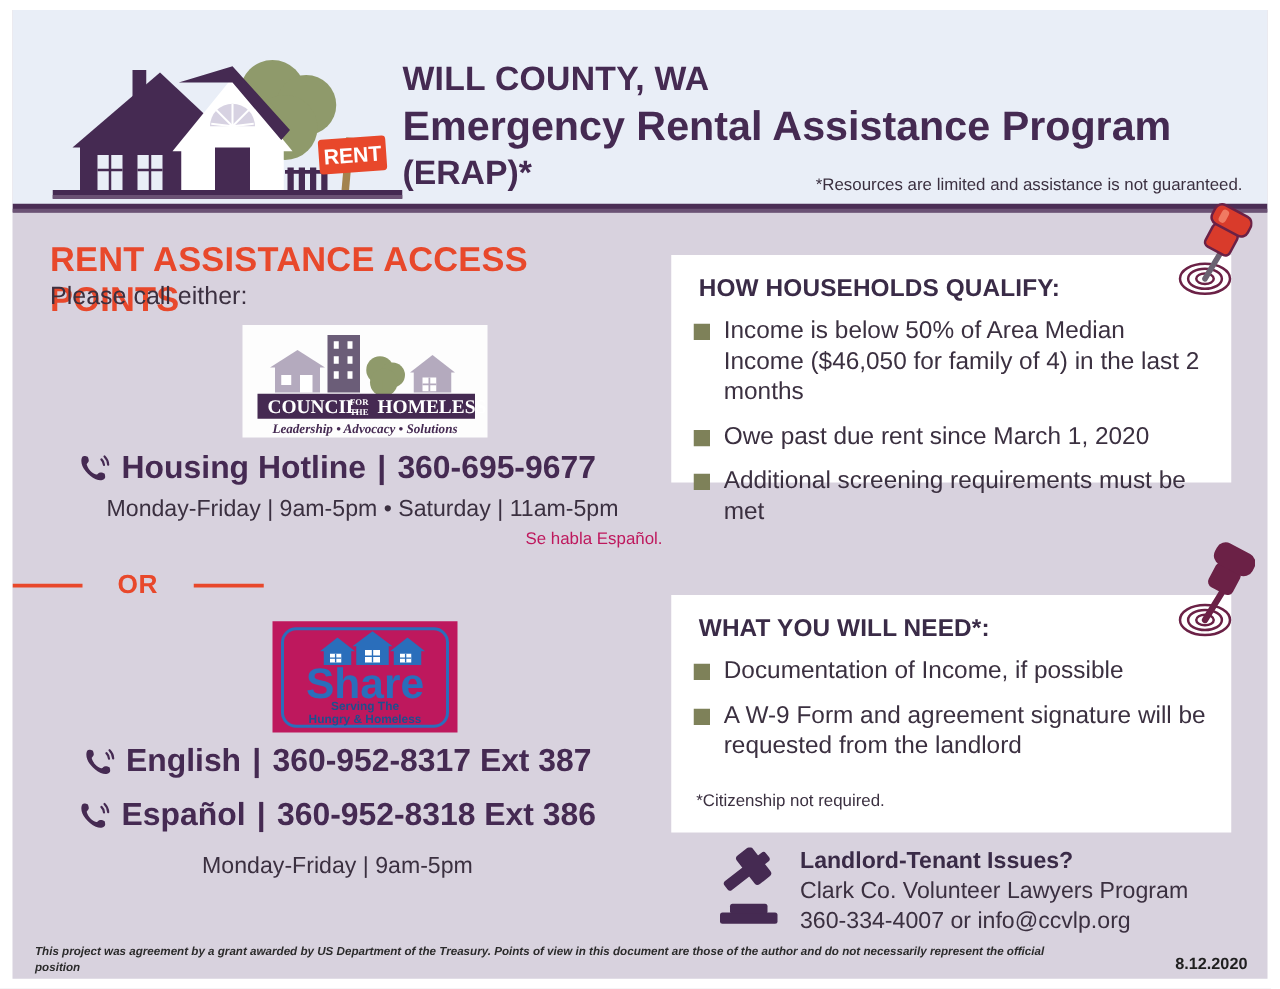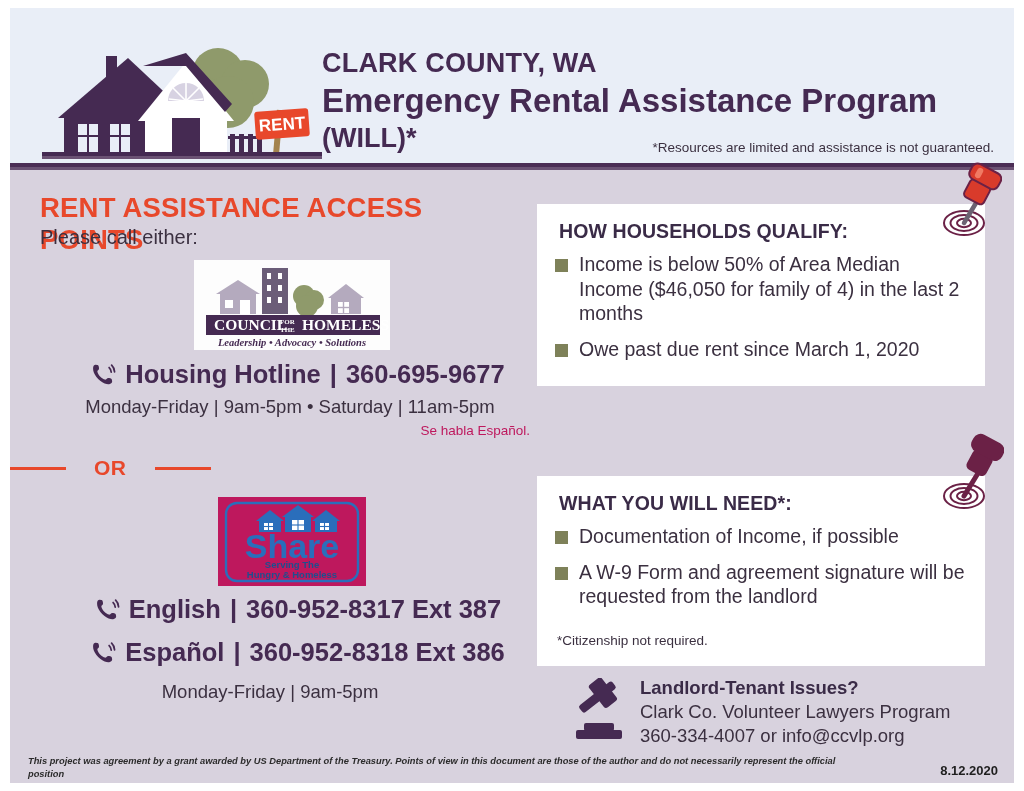--- a/index.html
+++ b/index.html
@@ -60,21 +60,21 @@
     background:#fdfdfd;
   }
   .logo-share{
     position:absolute;left:208px;top:327px;width:148px;height:89px;
     background:#be185d;
   }
 
   .phone-line{
     position:absolute;left:0;width:520px;text-align:right;
     font-size:25.5px;font-weight:bold;color:#452a52;
-    display:flex;align-items:center;justify-content:center;gap:9px;padding-left:28px;
+    display:flex;align-items:center;justify-content:center;gap:9px;
   }
   .phone-line .ph{display:inline-block;width:25px;height:25px;flex:0 0 auto;}
   .hours{
     position:absolute;left:0;width:520px;text-align:center;
     font-size:18.5px;color:#3b3040;
   }
   .habla{
     position:absolute;left:0;width:520px;text-align:right;
     font-size:13.5px;color:#be185d;
   }
@@ -190,23 +190,23 @@
       <g transform="rotate(-4 240 98)">
         <rect x="213" y="84" width="54" height="28" rx="3" fill="#e8482b"></rect>
         <text x="240" y="104" font-family="Liberation Sans, sans-serif" font-size="17" font-weight="bold" fill="#ffffff" text-anchor="middle">RENT</text>
       </g>
 
       <rect x="0" y="126" width="280" height="7" fill="#452a52"></rect>
       <rect x="0" y="130" width="280" height="3" fill="#6b5274"></rect>
     </svg>
 
     <div class="head-text">
-      <div class="h-line1">CLARK COUNTY, WA</div>
+      <div class="h-line1">WILL COUNTY, WA</div>
       <div class="h-line2">Emergency Rental Assistance Program</div>
-      <div class="h-line3">(WILL)*</div>
+      <div class="h-line3">(ERAP)*</div>
       <div class="h-note">*Resources are limited and assistance is not guaranteed.</div>
     </div>
   </div>
   <div class="header-rule"></div>
 
   <div class="left-col">
 
     <div class="rap-title">RENT ASSISTANCE ACCESS POINTS</div>
     <div class="rap-sub">Please call either:</div>
 
@@ -331,20 +331,24 @@
   <div class="card card-qualify">
     <div class="card-title">HOW HOUSEHOLDS QUALIFY:</div>
     <div class="bullets">
       <div class="bullet">
         <span class="sq"></span>
         <span class="tx">Income is below 50% of Area Median Income ($46,050 for family of 4) in the last 2 months</span>
       </div>
       <div class="bullet">
         <span class="sq"></span>
         <span class="tx">Owe past due rent since March 1, 2020</span>
+      </div>
+      <div class="bullet">
+        <span class="sq"></span>
+        <span class="tx">Additional screening requirements must be met</span>
       </div>
     </div>
   </div>
 
   <div class="card card-need">
     <div class="card-title">WHAT YOU WILL NEED*:</div>
     <div class="bullets">
       <div class="bullet">
         <span class="sq"></span>
         <span class="tx">Documentation of Income, if possible</span>

